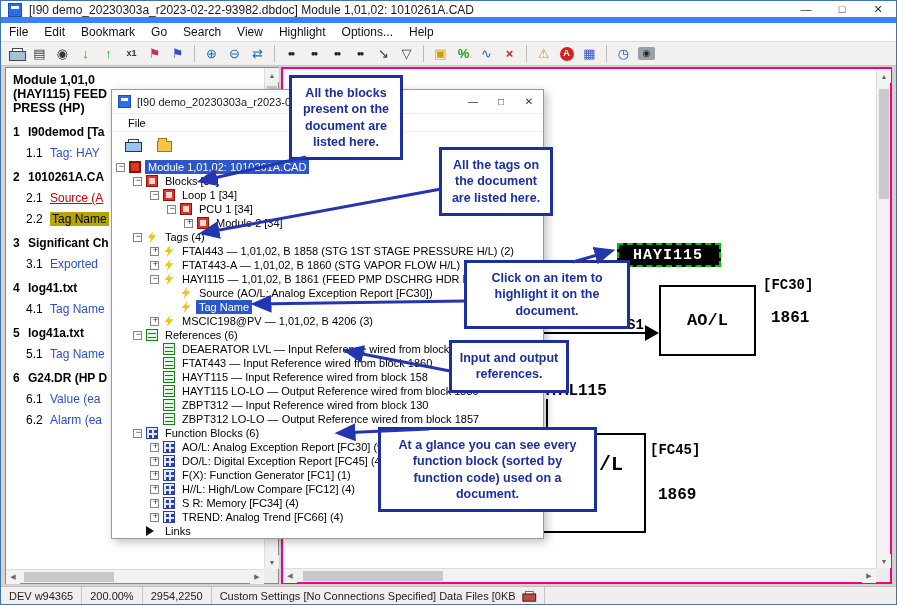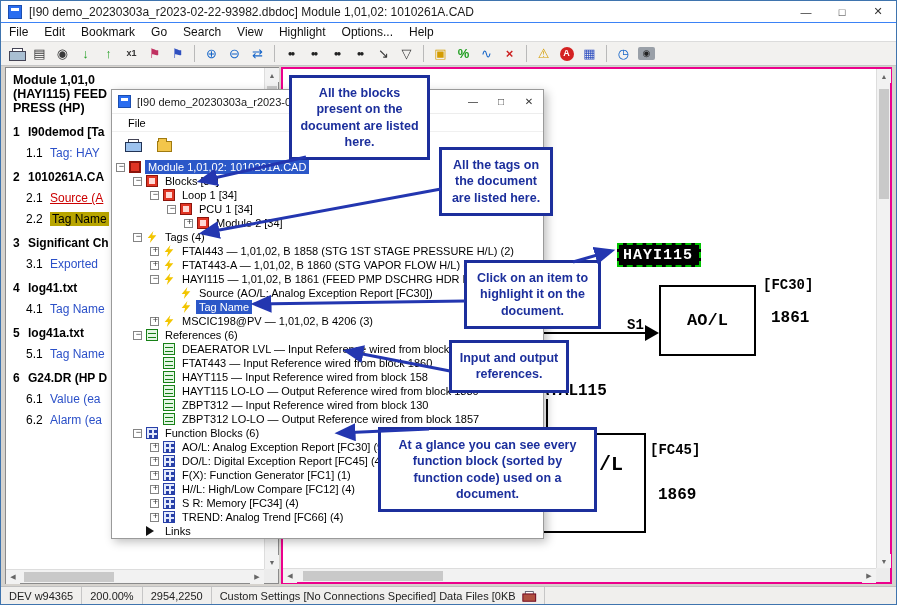--- a/index.html
+++ b/index.html
@@ -1,20 +1,20 @@
 <!DOCTYPE html>
 <html><head>
 <meta charset="utf-8">
 <style>
   *{margin:0;padding:0;box-sizing:border-box}
   html,body{width:897px;height:605px}
   body{position:relative;font-family:"Liberation Sans",sans-serif;background:#d6d3ce;border:1px solid #3f74ae;overflow:hidden}
 
   
-  .titlebar{position:absolute;left:0;top:0;right:0;height:22px;background:#fff;display:flex;align-items:center;border-bottom:1px solid #3b82f6}
+  .titlebar{position:absolute;left:0;top:0;right:0;height:22px;background:#fff;display:flex;align-items:flex-end;border-bottom:6px solid #3b82f6}
   .app-icon{width:14px;height:14px;margin:0 7px;background:#2a6df0;border:1px solid #1b4eb0;position:relative}
   .app-icon:before{content:"";position:absolute;left:2px;top:2px;right:2px;height:3px;background:#fff}
   .title-text{font-size:12px;color:#1a1a1a;white-space:nowrap;overflow:hidden}
   .win-btns{margin-left:auto;display:flex;height:100%}
   .win-btn{width:36px;display:flex;align-items:center;justify-content:center;font-size:11px;color:#333}
 
   
   .menubar{position:absolute;top:22px;left:0;right:0;height:19px;background:#fff;display:flex;align-items:center;font-size:12px;color:#111;border-bottom:1px solid #dcdcdc}
   .menu-item{padding:0 8px;white-space:nowrap}
 
@@ -57,21 +57,21 @@
   .sb-btn{position:absolute;width:14px;height:14px;display:flex;align-items:center;justify-content:center;font-size:7px;color:#666;background:#f2f2f2}
   .sb-up{top:0;left:0}.sb-dn{bottom:0;left:0}.sb-lt{left:0;top:0}.sb-rt{right:0;top:0}
   .sb-up:before{content:"▲"}.sb-dn:before{content:"▼"}.sb-lt:before{content:"◀"}.sb-rt:before{content:"▶"}
   .vthumb{position:absolute;left:2px;width:10px;background:#c9c9c9}
   .hthumb{position:absolute;top:2px;height:10px;background:#c9c9c9}
   .sb-corner{position:absolute;right:0;bottom:0;width:14px;height:14px;background:#ececec}
 
   
   .doc-panel{position:absolute;left:280px;top:66px;width:611px;height:517px;background:#fff;border:2px solid #ec008c}
   .mono{font-family:"Liberation Mono","DejaVu Sans Mono",monospace;font-weight:bold;color:#000}
-  .tagbox{position:absolute;left:334px;top:174px;width:84px;height:24px;background:#000;color:#fff;display:flex;align-items:center;padding-left:6px;font-size:15px;letter-spacing:1px;outline:2px dashed #00c400;outline-offset:-2px}
+  .tagbox{position:absolute;left:334px;top:174px;width:104px;height:24px;background:#000;color:#fff;display:flex;align-items:center;padding-left:16px;font-size:15px;letter-spacing:1px;outline:2px dashed #00c400;outline-offset:-2px}
   .fcblock{position:absolute;border:2px solid #000;background:#fff}
   .blk1{left:376px;top:216px;width:97px;height:71px;display:flex;align-items:center;justify-content:center;font-size:17px}
   .blk2{left:208px;top:364px;width:155px;height:100px}
   .doctxt{position:absolute;white-space:nowrap}
   .hline{position:absolute;height:2px;background:#000}
   .vline{position:absolute;width:2px;background:#000}
   .tri{position:absolute;width:0;height:0;border-left:14px solid #000;border-top:8px solid transparent;border-bottom:8px solid transparent}
 
   
   .popup{position:absolute;left:110px;top:88px;width:433px;height:450px;background:#fff;border:1px solid #9a9a9a;box-shadow:3px 3px 9px rgba(0,0,0,.25);z-index:10}
@@ -102,23 +102,23 @@
   .tico.refi{background:#e4f6e4;border:1px solid #168016}
   .tico.refi:before{content:"";position:absolute;left:1px;right:1px;top:3px;height:1px;background:#168016;box-shadow:0 4px 0 #168016}
   .tico.fbi{background:#e2e9fb;border:1px solid #2840a8}
   .tico.fbi:before{content:"";position:absolute;left:2px;top:2px;width:3px;height:3px;background:#2840a8;box-shadow:5px 0 0 #2840a8,0 5px 0 #2840a8,5px 5px 0 #2840a8}
   .tico.lnki{width:0;height:0;border-left:8px solid #111;border-top:5px solid transparent;border-bottom:5px solid transparent;margin-right:8px}
   .tlbl{padding:1px 3px}
   .tlbl.sel{background:#2b57c8;color:#fff}
 
   
   .callout{position:absolute;background:#fff;border:3px solid #1c2f9c;color:#1c2f9c;font-size:12.5px;font-weight:bold;text-align:center;line-height:1.3;padding:7px 6px;z-index:25}
-  .co1{left:288px;top:74px;width:141px}
+  .co1{left:288px;top:74px;width:114px}
   .co2{left:438px;top:146px;width:114px}
-  .co3{left:463px;top:259px;width:137px}
+  .co3{left:463px;top:259px;width:166px}
   .co4{left:448px;top:339px;width:120px}
   .co5{left:377px;top:426px;width:219px}
   .arrows{position:absolute;left:0;top:0;z-index:30;pointer-events:none}
   .arrows line{stroke:#2336b0;stroke-width:3}
 
   
   .statusbar{position:absolute;left:0;right:0;bottom:0;height:18px;background:#f0efed;border-top:1px solid #c0c0c0;display:flex;align-items:center;font-size:11px;color:#222}
   .seg{padding:0 8px;height:100%;display:flex;align-items:center;gap:5px;border-right:1px solid #c6c6c6;white-space:nowrap}
 </style>
 </head>

